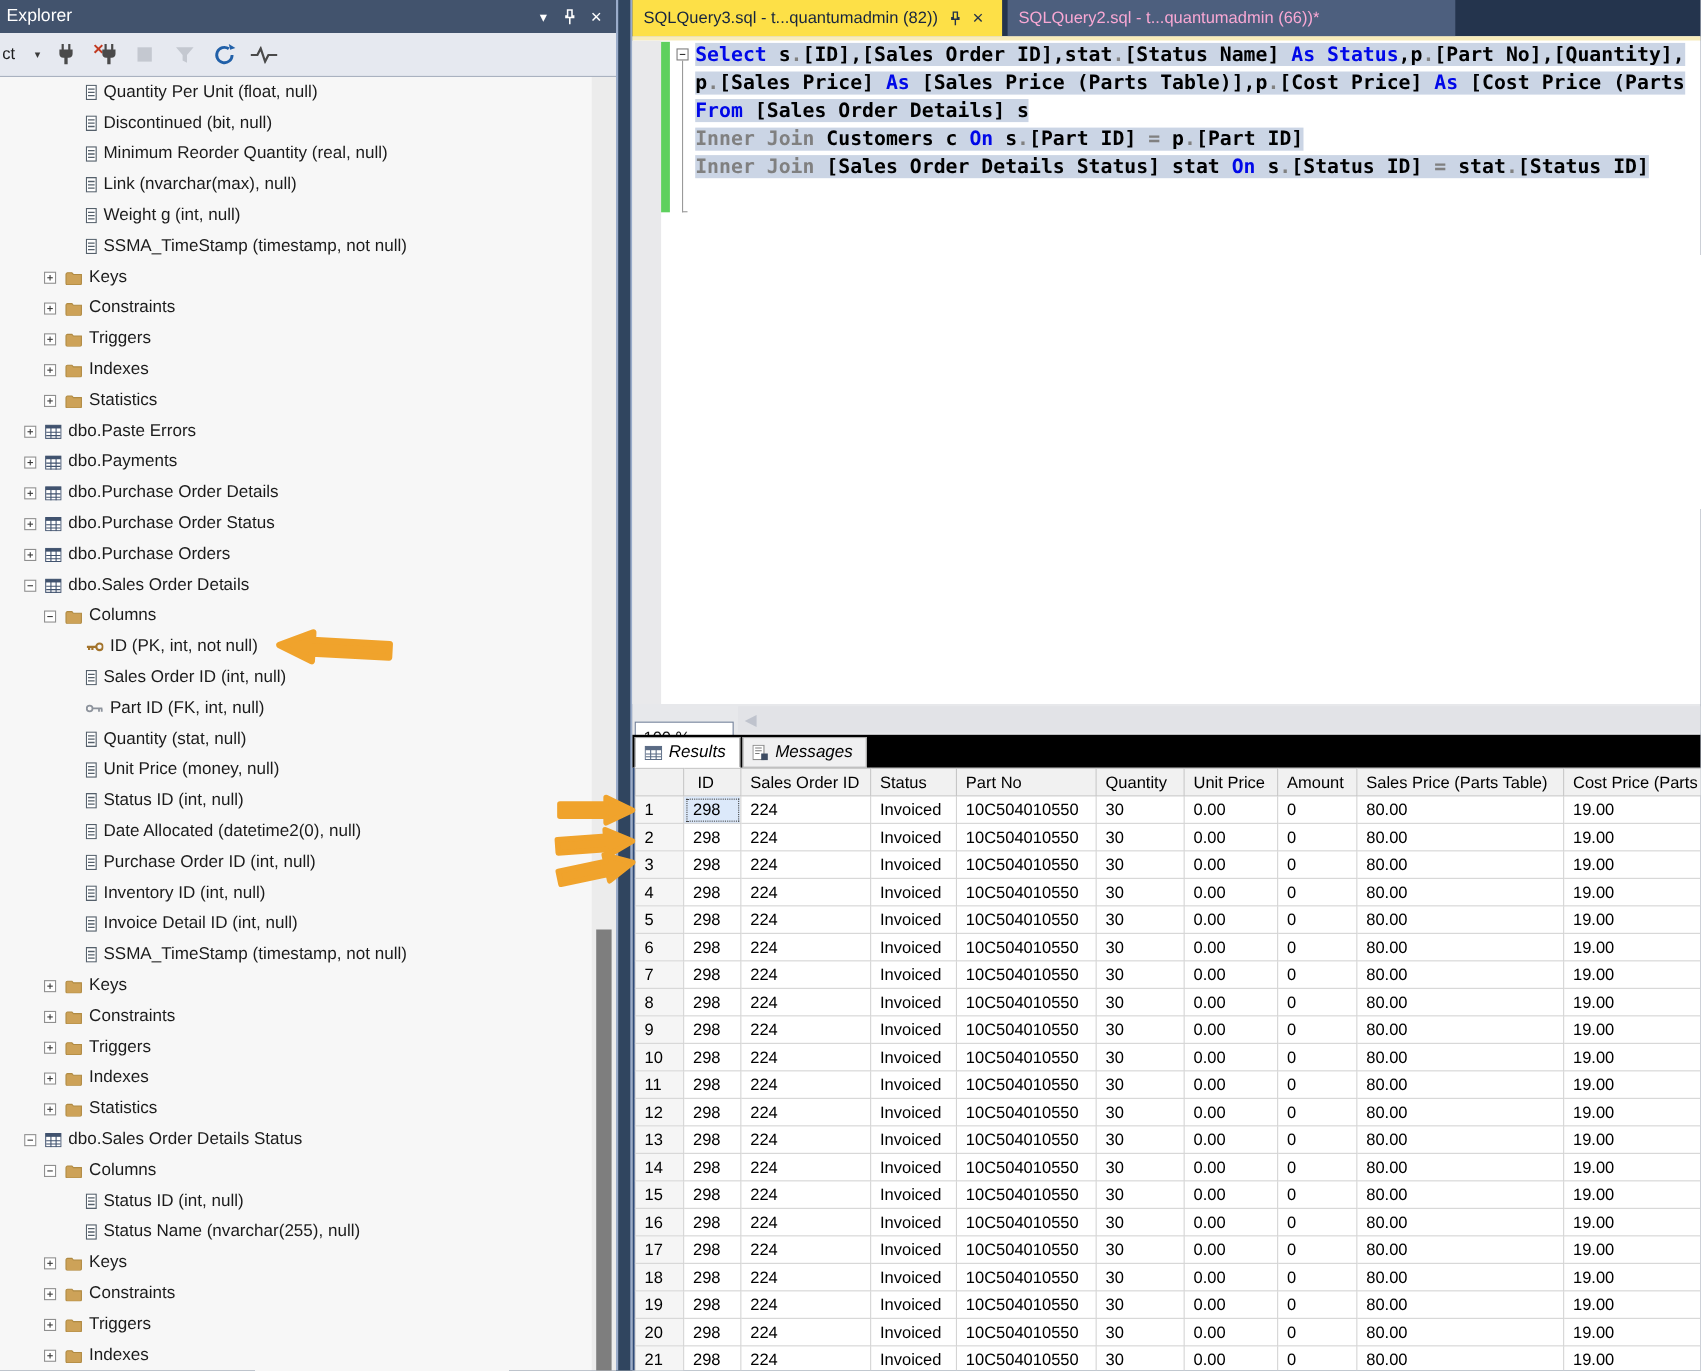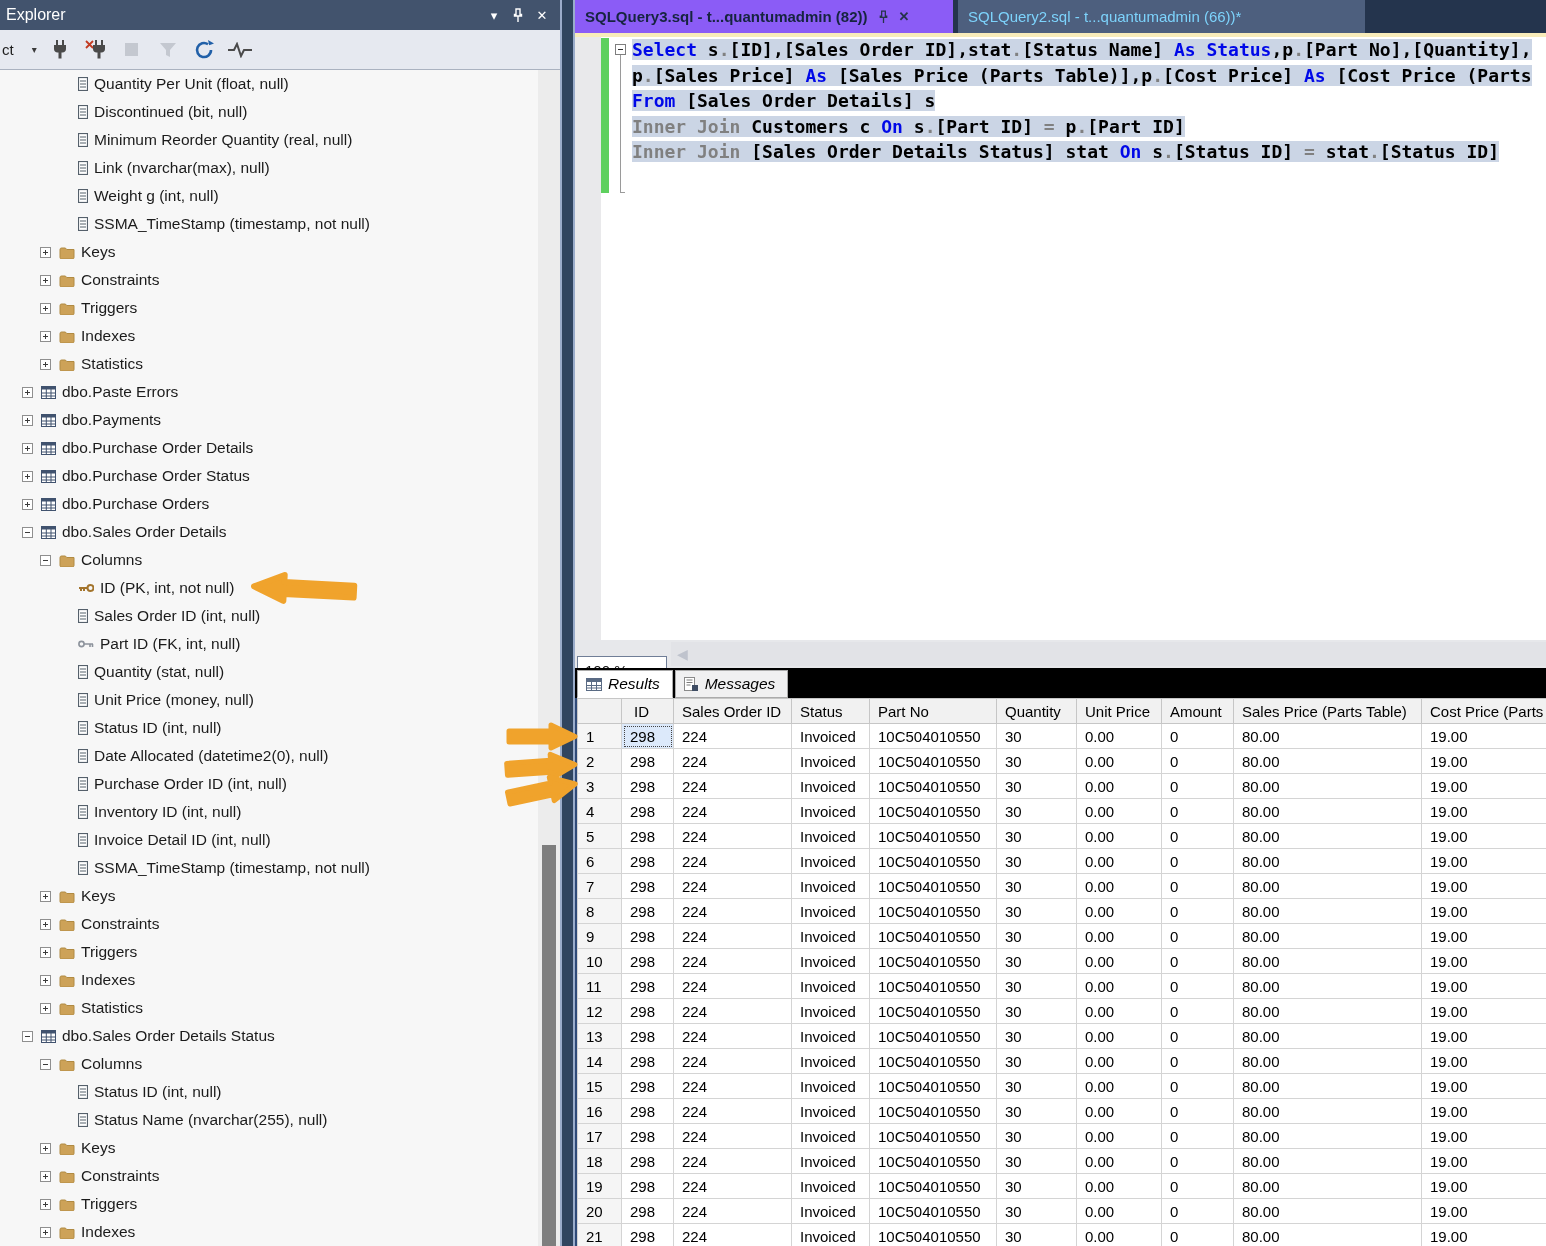--- a/index.html
+++ b/index.html
@@ -32,22 +32,22 @@
   .tree-thumb { position:absolute; left:4px; width:14px; top:775px; height:420px; background:#7E7E7E; }
 
   
   .splitter { position:absolute; left:560px; top:0; width:15px; height:1246px; background:#30455F;
     border-left:2px solid #9AACCA; border-right:2px solid #9AACCA; }
 
   
   .editor-pane { position:absolute; left:575px; top:0; width:971px; height:1246px; background:#fff; }
   .tab-strip { position:absolute; left:0; top:0; width:971px; height:33px; background:#24344D; display:flex; }
   .doc-tab { height:33px; display:flex; align-items:center; padding:0 10px; font-size:15px; white-space:nowrap; overflow:hidden; cursor:pointer; }
-  .doc-tab.active { width:378px; background:#8b5cf6; color:#16243F;font-weight:bold; }
-  .doc-tab.inactive { width:407px; margin-left:5px; background:#4D5F7E; color:#7dd3fc; }
+  .doc-tab.active { width:336px; background:#fde047; color:#16243F; }
+  .doc-tab.inactive { width:407px; margin-left:5px; background:#4D5F7E; color:#f9a8d4; }
   .tab-ico { margin-left:10px; display:flex; align-items:center; color:#253349; font-size:13px; }
   .yellow-line { position:absolute; left:0; top:33px; width:971px; height:4px; background:#F8ECBA; }
 
   .code-area { position:absolute; left:0; top:37px; width:971px; height:603px; background:#fff; }
   .ind-margin { position:absolute; left:0; top:0; width:26px; height:603px; background:#E9E9EB; }
   .green-bar { position:absolute; left:26px; top:1px; width:8px; height:155px; background:#5ED05E; }
   .fold-box { position:absolute; left:40px; top:7px; width:11px; height:11px; background:#fff; border:1px solid #7e7e7e; }
   .fold-box::before { content:''; position:absolute; left:2px; right:2px; top:4px; height:1px; background:#333; }
   .fold-line { position:absolute; left:45px; top:18px; width:5px; height:138px; border-left:1px solid #9a9a9a; border-bottom:1px solid #9a9a9a; }
   .code-lines { position:absolute; left:57px; top:0; }

